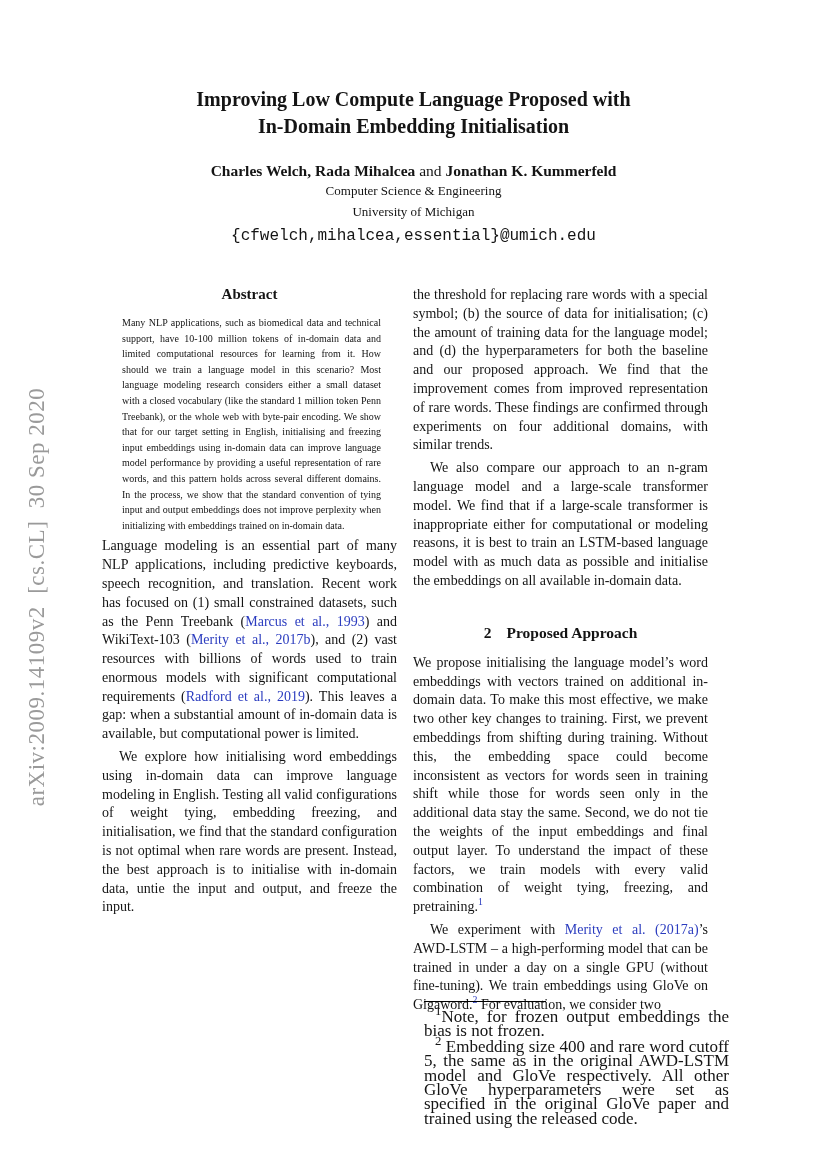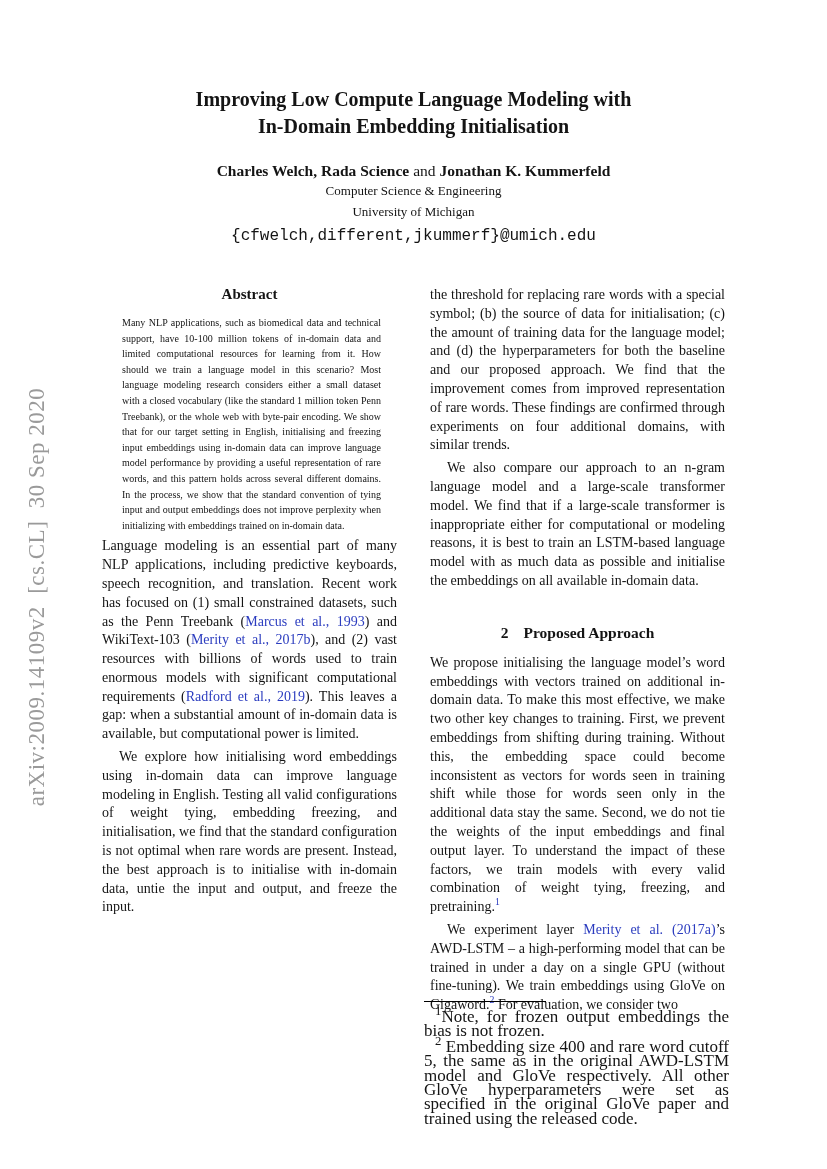--- a/index.html
+++ b/index.html
@@ -25,21 +25,21 @@
     color: var(--stamp);
   }
 
   .header { position: absolute; top: 86px; left: 0; width: 100%; text-align: center; }
   .title { font-size: 20px; font-weight: bold; line-height: 27px; }
   .authors { margin-top: 22px; font-size: 15.5px; }
   .authors .bold { font-weight: bold; }
   .affil { font-size: 13px; line-height: 21px; }
   .email { margin-top: 5px; font-family: "Liberation Mono", monospace; font-size: 16px; }
 
-  .columns { position: absolute; top: 282px; left: 98px; width: 631px; display: flex; gap: 25px; }
+  .columns { position: absolute; top: 282px; left: 98px; width: 631px; display: flex; gap: 8px; }
   .col { width: 303px; }
 
   .abstract-heading { text-align: center; font-weight: bold; font-size: 15px; margin: 4px 0 12px 0; }
   .abstract-text {
     margin: 0 20px 0 24px;
     font-size: 10px; line-height: 15.6px;
     text-align: justify;
     hyphens: auto; -webkit-hyphens: auto;
   }
 
@@ -70,48 +70,48 @@
 </style>
 </head>
 <body>
 
 <div class="page">
 
   <div class="stamp">arXiv:2009.14109v2&nbsp;&nbsp;[cs.CL]&nbsp;&nbsp;30 Sep 2020</div>
 
   <header class="header">
     <div class="title">
-      <div>Improving Low Compute Language Modeling with</div>
+      <div>Improving Low Compute Language Proposed with</div>
       <div>In-Domain Embedding Initialisation</div>
     </div>
-    <div class="authors"><span class="bold">Charles Welch, Rada Science</span><span> and </span><span class="bold">Jonathan K. Kummerfeld</span></div>
+    <div class="authors"><span class="bold">Charles Welch, Rada Mihalcea</span><span> and </span><span class="bold">Jonathan K. Kummerfeld</span></div>
     <div class="affil">Computer Science &amp; Engineering</div>
     <div class="affil">University of Michigan</div>
-    <div class="email">{cfwelch,different,jkummerf}@umich.edu</div>
+    <div class="email">{cfwelch,mihalcea,essential}@umich.edu</div>
   </header>
 
   <div class="columns">
 
     <div class="col">
       <div class="abstract-heading">Abstract</div>
       <p class="abstract-text">Many NLP applications, such as biomedical data and technical support, have 10-100 million tokens of in-domain data and limited computational resources for learning from it. How should we train a language model in this scenario? Most language modeling research considers either a small dataset with a closed vocabulary (like the standard 1 million token Penn Treebank), or the whole web with byte-pair encoding. We show that for our target setting in English, initialising and freezing input embeddings using in-domain data can improve language model performance by providing a useful representation of rare words, and this pattern holds across several different domains. In the process, we show that the standard convention of tying input and output embeddings does not improve perplexity when initializing with embeddings trained on in-domain data.</p>
 
 
       <p class="body-par"><span>Language modeling is an essential part of many NLP applications, including predictive keyboards, speech recognition, and translation. Recent work has focused on (1) small constrained datasets, such as the Penn Treebank (</span><span class="cite">Marcus et al., 1993</span><span>) and WikiText-103 (</span><span class="cite">Merity et al., 2017b</span><span>), and (2) vast resources with billions of words used to train enormous models with significant computational requirements (</span><span class="cite">Radford et al., 2019</span><span>). This leaves a gap: when a substantial amount of in-domain data is available, but computational power is limited.</span></p>
       <p class="body-par indent"><span>We explore how initialising word embeddings using in-domain data can improve language modeling in English. Testing all valid configurations of weight tying, embedding freezing, and initialisation, we find that the standard configuration is not optimal when rare words are present. Instead, the best approach is to initialise with in-domain data, untie the input and output, and freeze the input.</span></p>
     </div>
 
     <div class="col">
       <p class="body-par"><span>the threshold for replacing rare words with a special symbol; (b) the source of data for initialisation; (c) the amount of training data for the language model; and (d) the hyperparameters for both the baseline and our proposed approach. We find that the improvement comes from improved representation of rare words. These findings are confirmed through experiments on four additional domains, with similar trends.</span></p>
       <p class="body-par indent"><span>We also compare our approach to an n-gram language model and a large-scale transformer model. We find that if a large-scale transformer is inappropriate either for computational or modeling reasons, it is best to train an LSTM-based language model with as much data as possible and initialise the embeddings on all available in-domain data.</span></p>
 
       <h2 class="sec-heading sec2"><span class="sec-num">2</span><span>Proposed Approach</span></h2>
 
       <p class="body-par"><span>We propose initialising the language model’s word embeddings with vectors trained on additional in-domain data. To make this most effective, we make two other key changes to training. First, we prevent embeddings from shifting during training. Without this, the embedding space could become inconsistent as vectors for words seen in training shift while those for words seen only in the additional data stay the same. Second, we do not tie the weights of the input embeddings and final output layer. To understand the impact of these factors, we train models with every valid combination of weight tying, freezing, and pretraining.</span><span class="fnref">1</span></p>
-      <p class="body-par indent"><span>We experiment layer </span><span class="cite">Merity et al. (2017a)</span><span>’s AWD-LSTM – a high-performing model that can be trained in under a day on a single GPU (without fine-tuning). We train embeddings using GloVe on Gigaword.</span><span class="fnref">2</span><span> For evaluation, we consider two</span></p>
+      <p class="body-par indent"><span>We experiment with </span><span class="cite">Merity et al. (2017a)</span><span>’s AWD-LSTM – a high-performing model that can be trained in under a day on a single GPU (without fine-tuning). We train embeddings using GloVe on Gigaword.</span><span class="fnref">2</span><span> For evaluation, we consider two</span></p>
     </div>
 
   </div>
 
   <div class="footnotes">
     <div class="fn-rule"></div>
     <p><span class="fnmark">1</span><span>Note, for frozen output embeddings the bias is not frozen.</span></p>
     <p><span class="fnmark">2</span><span> Embedding size 400 and rare word cutoff 5, the same as in the original AWD-LSTM model and GloVe respectively. All other GloVe hyperparameters were set as specified in the original GloVe paper and trained using the released code.</span></p>
   </div>
 

